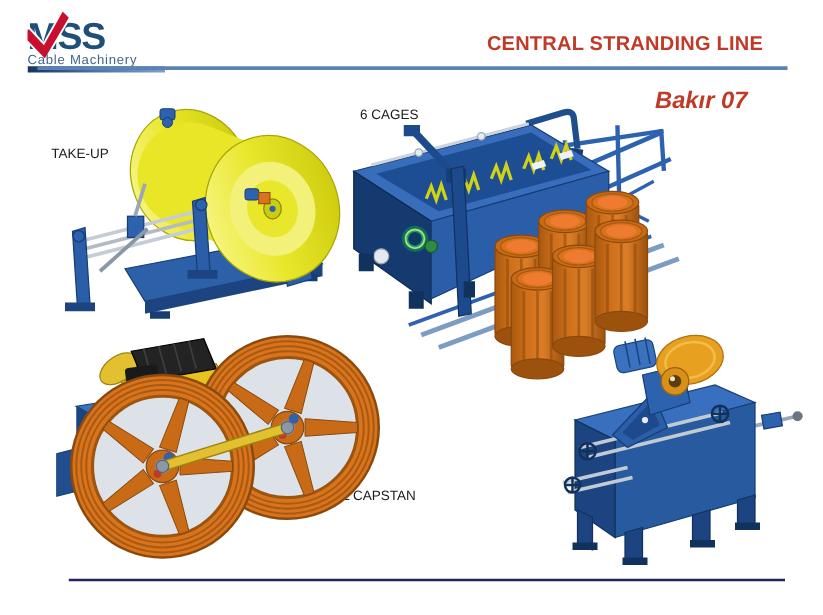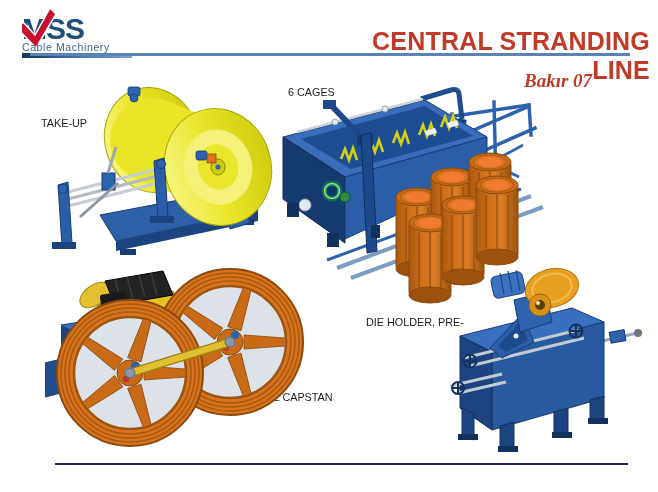--- a/index.html
+++ b/index.html
@@ -1,23 +1,23 @@
 <!DOCTYPE html>
 <html><head>
 <meta charset="utf-8">
 <style>
   html,body{margin:0;padding:0;background:#ffffff;}
   .slide{position:relative;width:658px;height:492px;background:#ffffff;overflow:hidden;
          font-family:"Liberation Sans",sans-serif;}
   .abs{position:absolute;}
   .mlabel{position:absolute;font-size:10.8px;color:#1b1b1b;white-space:nowrap;line-height:15px;}
-  .title{position:absolute;left:350px;top:27px;width:300px;text-align:right;
-         font-size:25px;font-weight:700;color:#c13a27;letter-spacing:0.2px;}
+  .title{position:absolute;left:350px;top:27px;width:300px;text-align:center;
+         font-size:16px;font-weight:700;color:#c13a27;letter-spacing:0.2px;}
   .subtitle{position:absolute;left:524px;top:70px;font-size:19px;font-weight:700;
-            font-style:italic;color:#c13a27;font-family:Liberation Serif, serif;}
+            font-style:italic;color:#c13a27;}
   .hdr-rule{position:absolute;left:30px;top:53px;width:600px;height:2.5px;background:#5b82b4;}
   .ftr-rule{position:absolute;left:55px;top:463px;width:573px;height:1.5px;background:#23235f;}
 </style>
 </head>
 <body>
 
 <div class="slide">
 
   <svg class="abs" style="left:22px;top:6px" width="132" height="54" viewBox="0 0 132 54">
     <defs>
@@ -34,21 +34,20 @@
   </svg>
 
   <div class="hdr-rule"></div>
   <div class="title">CENTRAL STRANDING LINE</div>
   <div class="subtitle">Bakır 07</div>
 
   <div class="mlabel" style="left:41px;top:116px">TAKE-UP</div>
   <div class="mlabel" style="left:288px;top:85px">6 CAGES</div>
   <div class="mlabel" style="left:210px;top:390px">DUAL WHEEL CAPSTAN</div>
   <div class="mlabel" style="left:366px;top:315px">
-    <span style="display:block">DIE HOLDER, PRE-</span>
   </div>
 
   <svg class="abs" style="left:50px;top:85px" width="250" height="180" viewBox="0 0 250 180">
     <defs>
       <linearGradient id="tgy" x1="0" y1="0" x2="1" y2="0">
         <stop offset="0" stop-color="#f6f47a"></stop>
           <stop offset="0.45" stop-color="#e9e72b"></stop>
         <stop offset="1" stop-color="#cfcd0e"></stop>
       </linearGradient>
     </defs>

